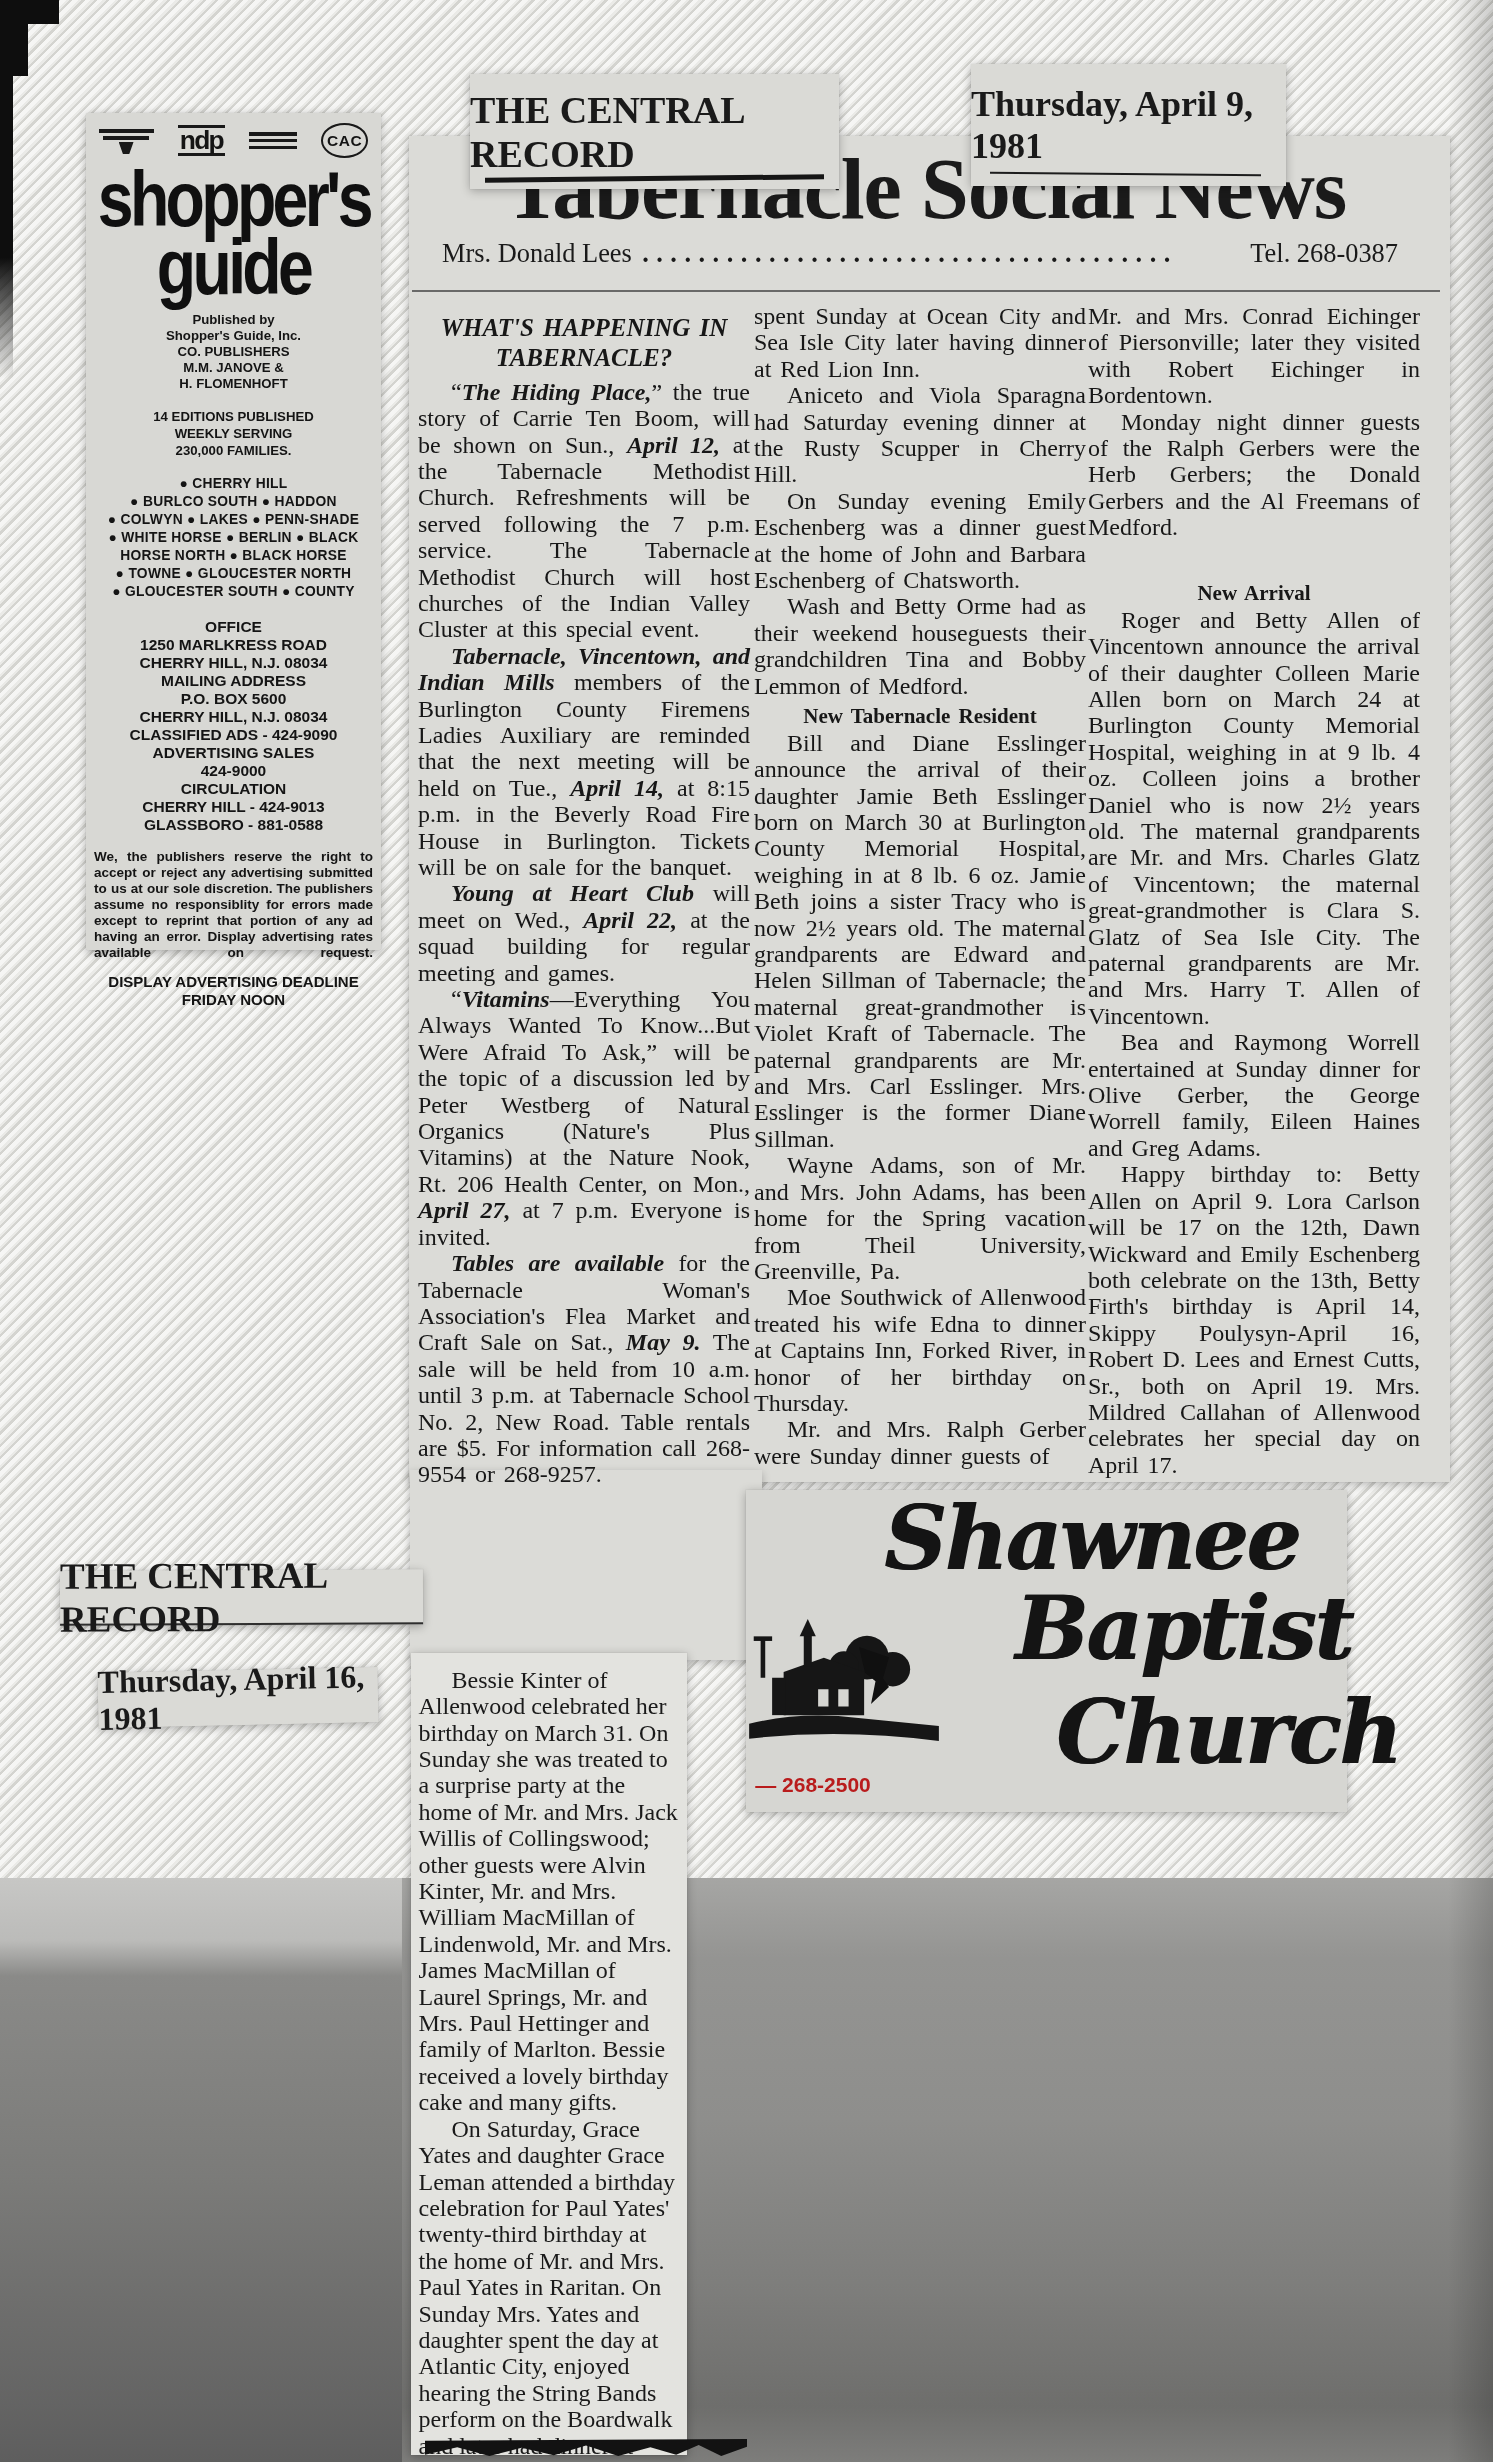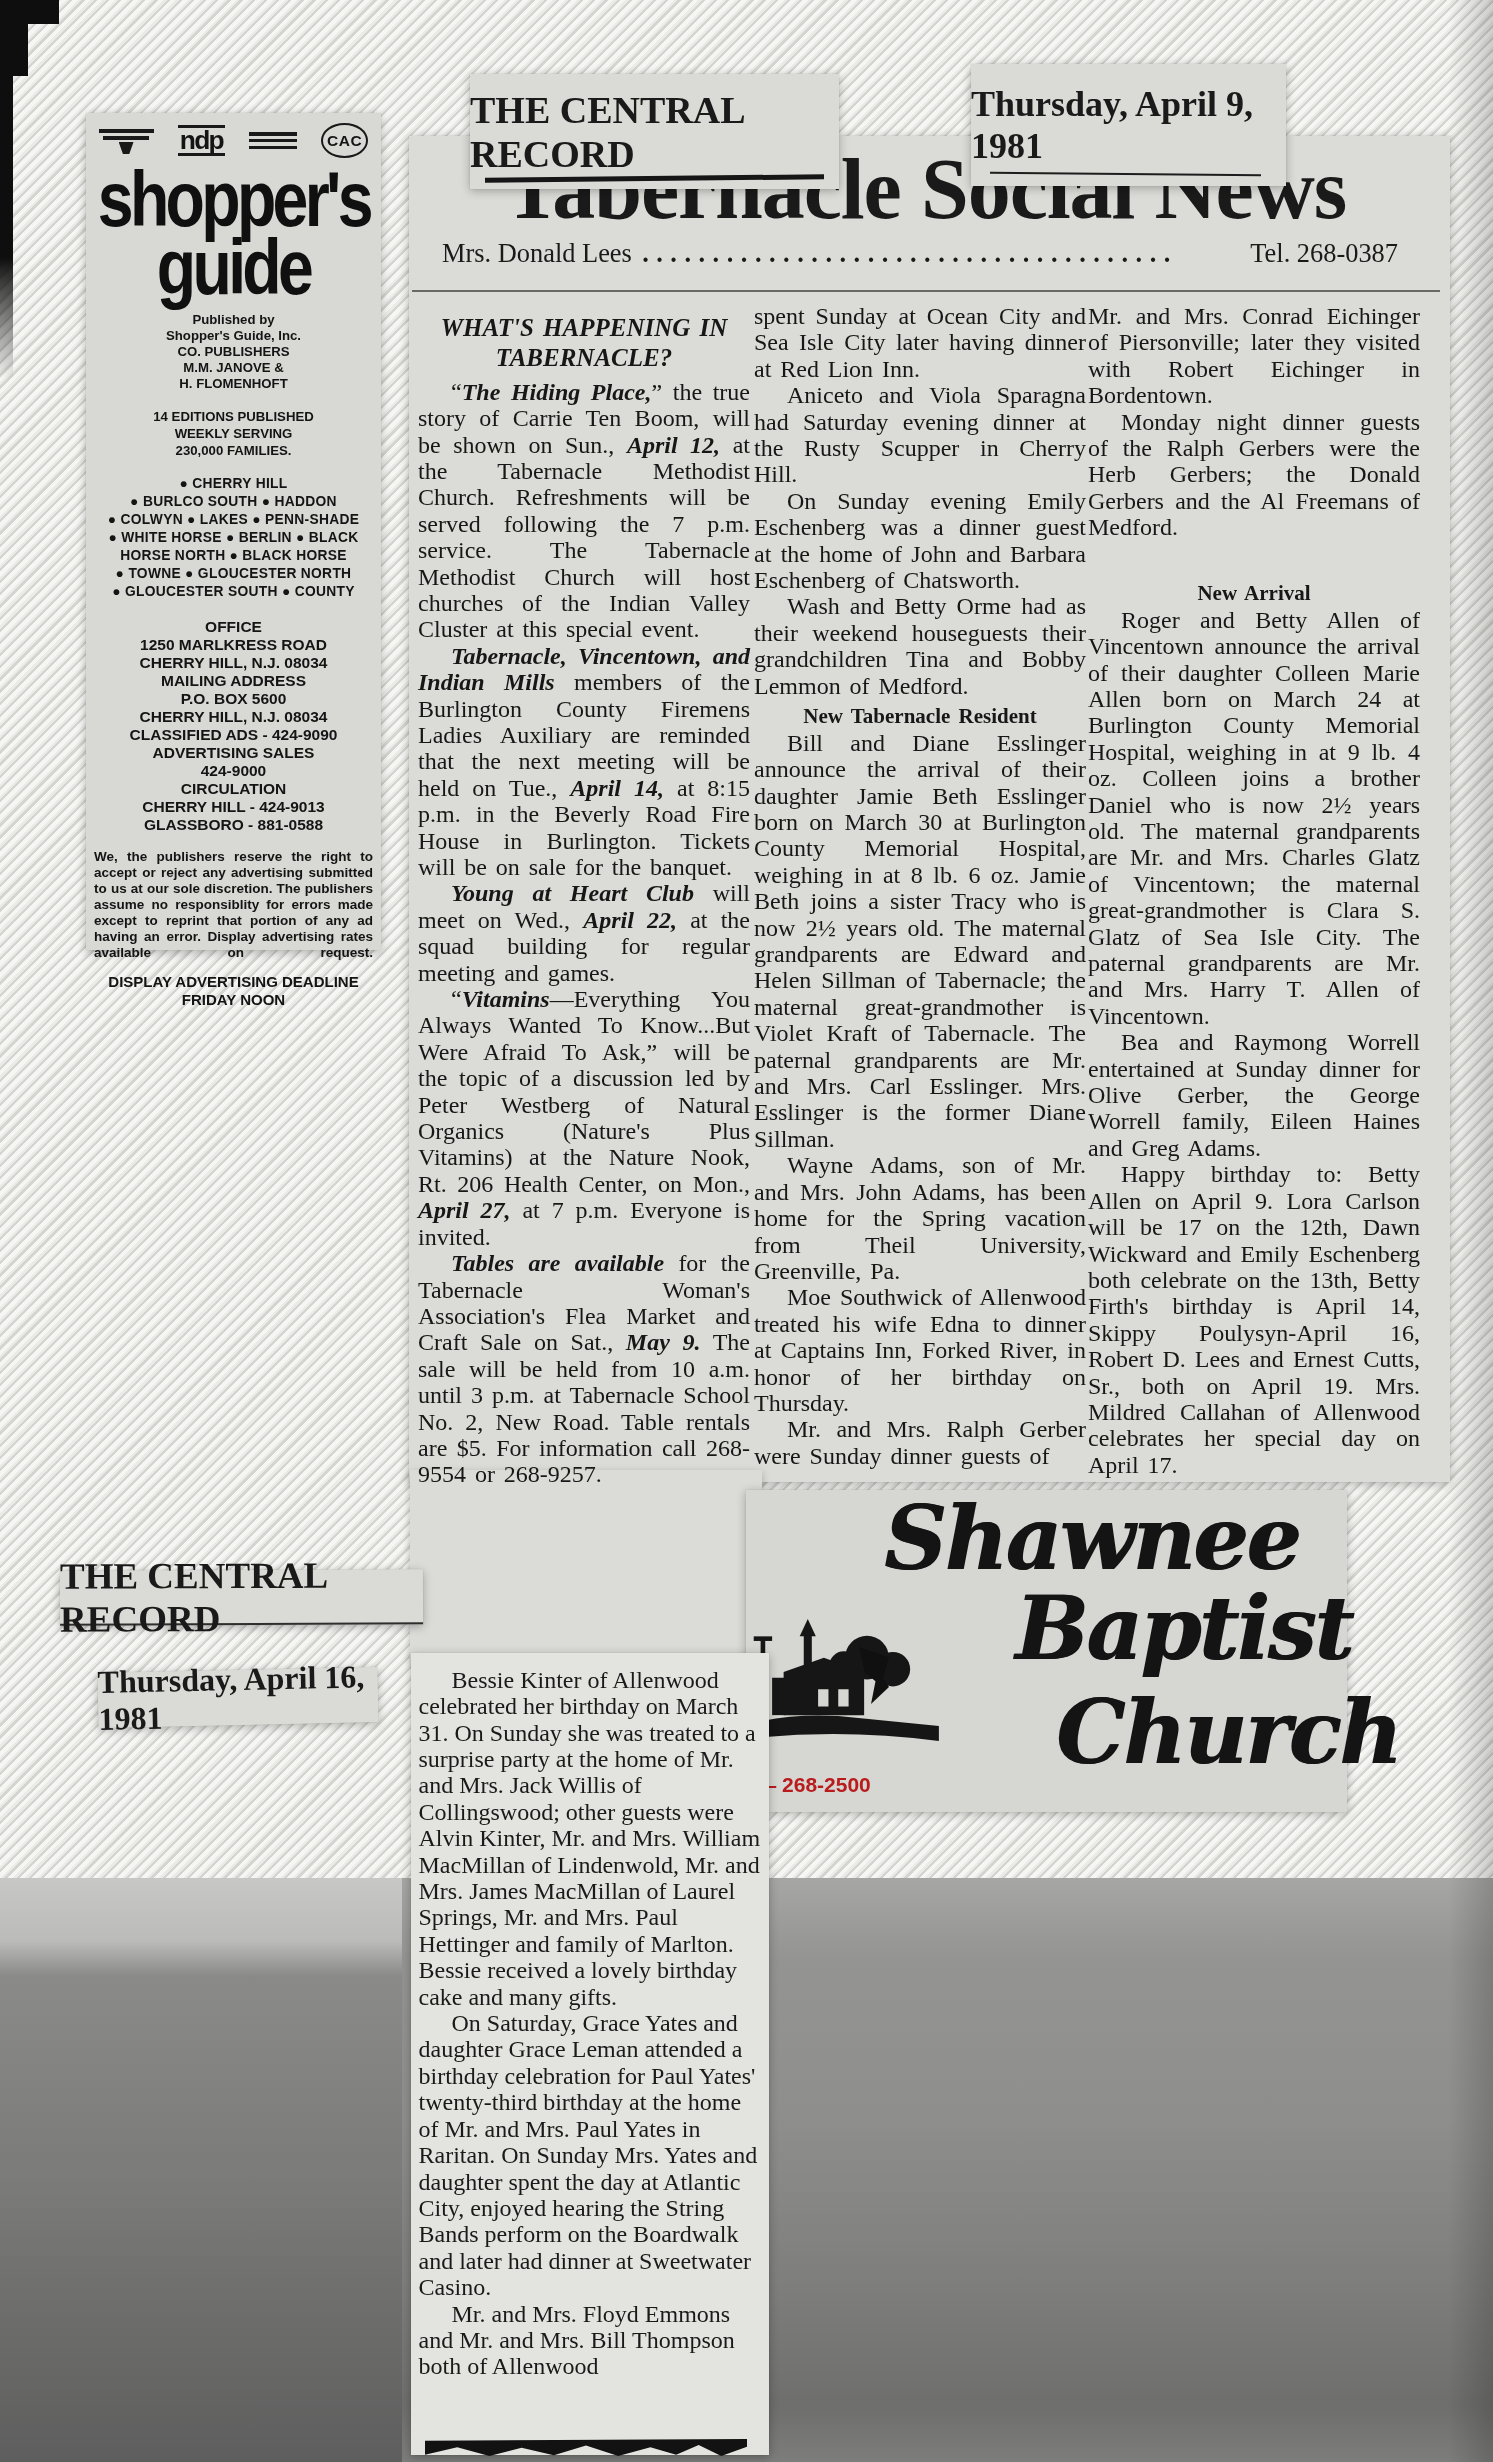--- a/index.html
+++ b/index.html
@@ -86,21 +86,21 @@
   
   #shawnee{left:746px;top:1490px;width:601px;height:322px;background:#d6d6d2;}
   .bl{position:absolute;font-family:"DejaVu Serif",serif;font-weight:700;font-style:italic;
       font-size:87px;letter-spacing:-2.3px;color:#141414;text-shadow:1.1px 0 0 #141414;}
   .bl1{left:138px;top:-3.4px;} .bl2{left:269px;top:87px;} .bl3{left:310px;top:191px;}
   .church-art{position:absolute;left:3.4px;top:113px;}
   .shawnee-phone{position:absolute;left:9.2px;top:283px;font-family:"Liberation Sans",sans-serif;
       font-weight:700;font-size:21px;color:#b91c1c;}
 
   
-  #bessie{left:411px;top:1653px;width:358px;height:802px;background:#e3e3df;padding:13.8px 7.5px;box-sizing:border-box;z-index:5;}
+  #bessie{left:411px;top:1653px;width:276px;height:802px;background:#e3e3df;padding:13.8px 7.5px;box-sizing:border-box;z-index:5;}
   #bessie .np-p{font-size:24px;line-height:26.4px;}
   .torn-edge{position:absolute;left:425px;top:2439px;width:322px;height:17px;background:#121212;z-index:6;
     clip-path:polygon(0 10%,100% 0,100% 45%,92% 100%,85% 35%,78% 92%,70% 48%,60% 100%,50% 38%,40% 96%,30% 52%,20% 100%,10% 48%,0 92%);}
   .photo-mark{position:absolute;left:859px;top:1647px;width:30px;height:57px;background:#101010;z-index:5;
     clip-path:polygon(0 0,100% 18%,80% 55%,100% 70%,40% 100%,55% 60%,20% 45%);}
 </style>
 </head>
 <body>
 
 <div id="page">

